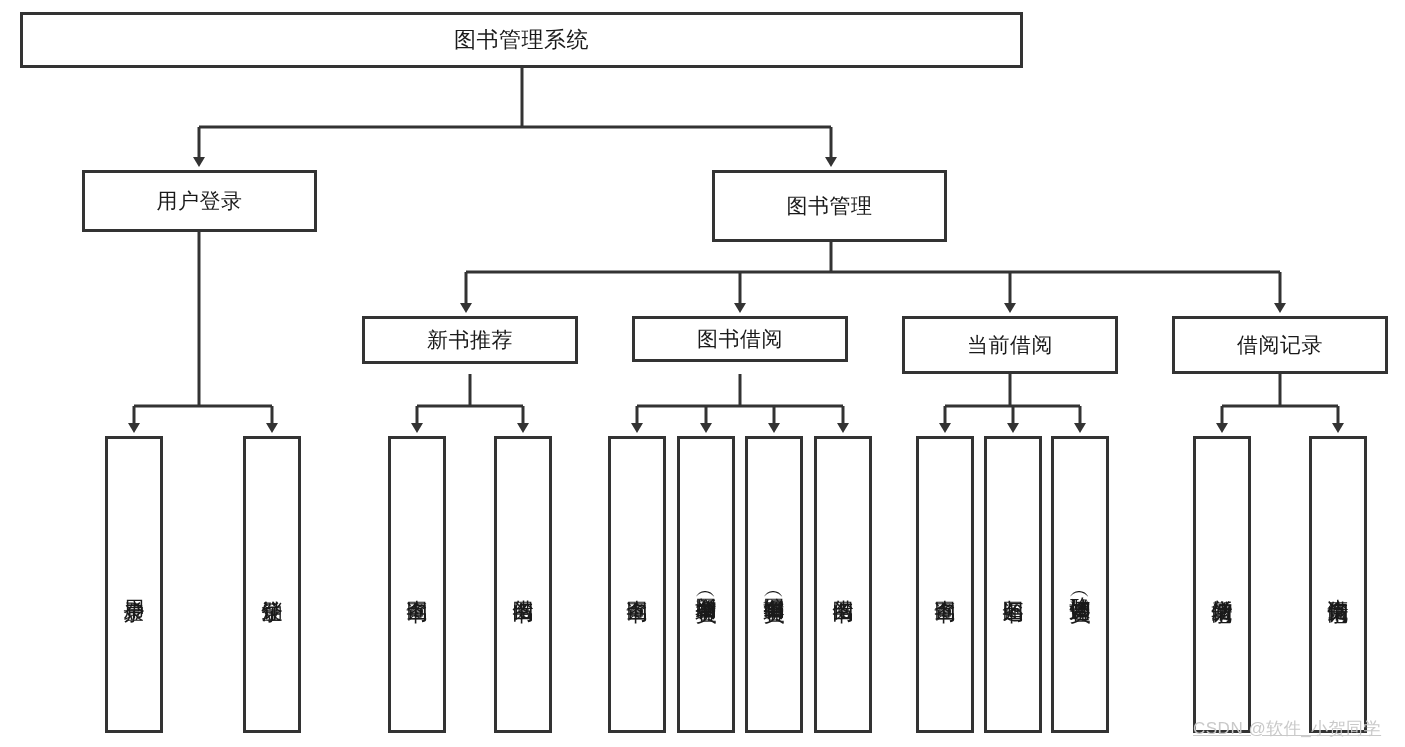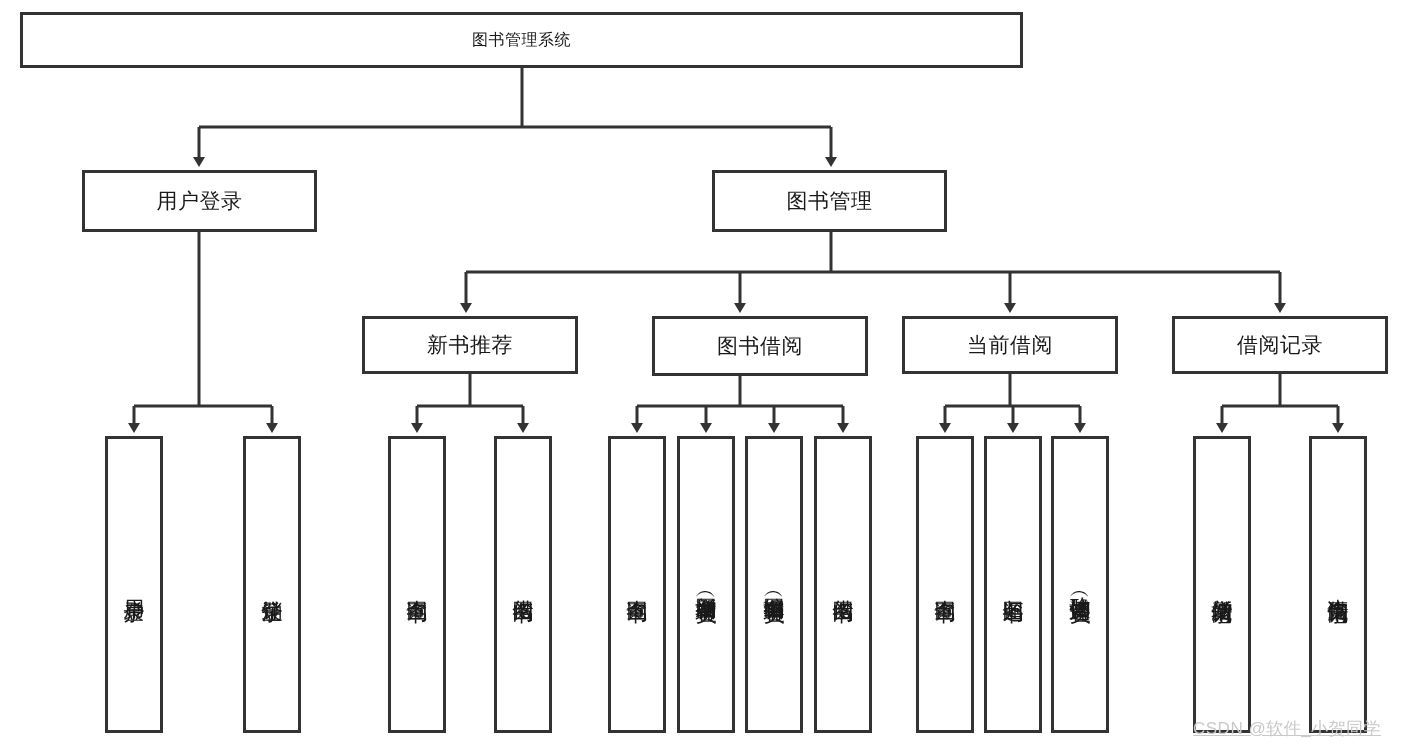--- a/index.html
+++ b/index.html
@@ -51,21 +51,21 @@
     writing-mode: vertical-rl;
     text-orientation: upright;
     font-size: 21px;
     line-height: 1.42;
     letter-spacing: 1px;
     white-space: normal;
     max-height: 100%;
     text-align: center;
   }
   #root-node .label {
-    font-size: 16px;
+    font-size: 22px;
   }
   .watermark {
     position: absolute;
     color: #c9c9c9;
     font-size: 17px;
     letter-spacing: 0.5px;
     white-space: nowrap;
     user-select: none;
   }
 </style>
@@ -124,28 +124,28 @@
     </g>
   </svg>
 
   <div class="node" id="root-node" style="left:20px; top:12px; width:1003px; height:56px;">
     <span class="label">图书管理系统</span>
   </div>
 
   <div class="node" style="left:82px; top:170px; width:235px; height:62px;">
     <span class="label">用户登录</span>
   </div>
-  <div class="node" style="left:712px; top:170px; width:235px; height:62px;">
+  <div class="node" style="left:712px; top:170px; width:235px; height:72px;">
     <span class="label">图书管理</span>
   </div>
 
-  <div class="node" style="left:362px; top:316px; width:216px; height:58px;">
+  <div class="node" style="left:362px; top:316px; width:216px; height:48px;">
     <span class="label">新书推荐</span>
   </div>
-  <div class="node" style="left:652px; top:316px; width:216px; height:60px;">
+  <div class="node" style="left:632px; top:316px; width:216px; height:46px;">
     <span class="label">图书借阅</span>
   </div>
   <div class="node" style="left:1172px; top:316px; width:216px; height:58px;">
     <span class="label">借阅记录</span>
   </div>
   <div class="node" style="left:902px; top:316px; width:216px; height:58px;">
     <span class="label">当前借阅</span>
   </div>
 
   <div class="node leaf" style="left:105px; top:436px; width:58px; height:297px;">

